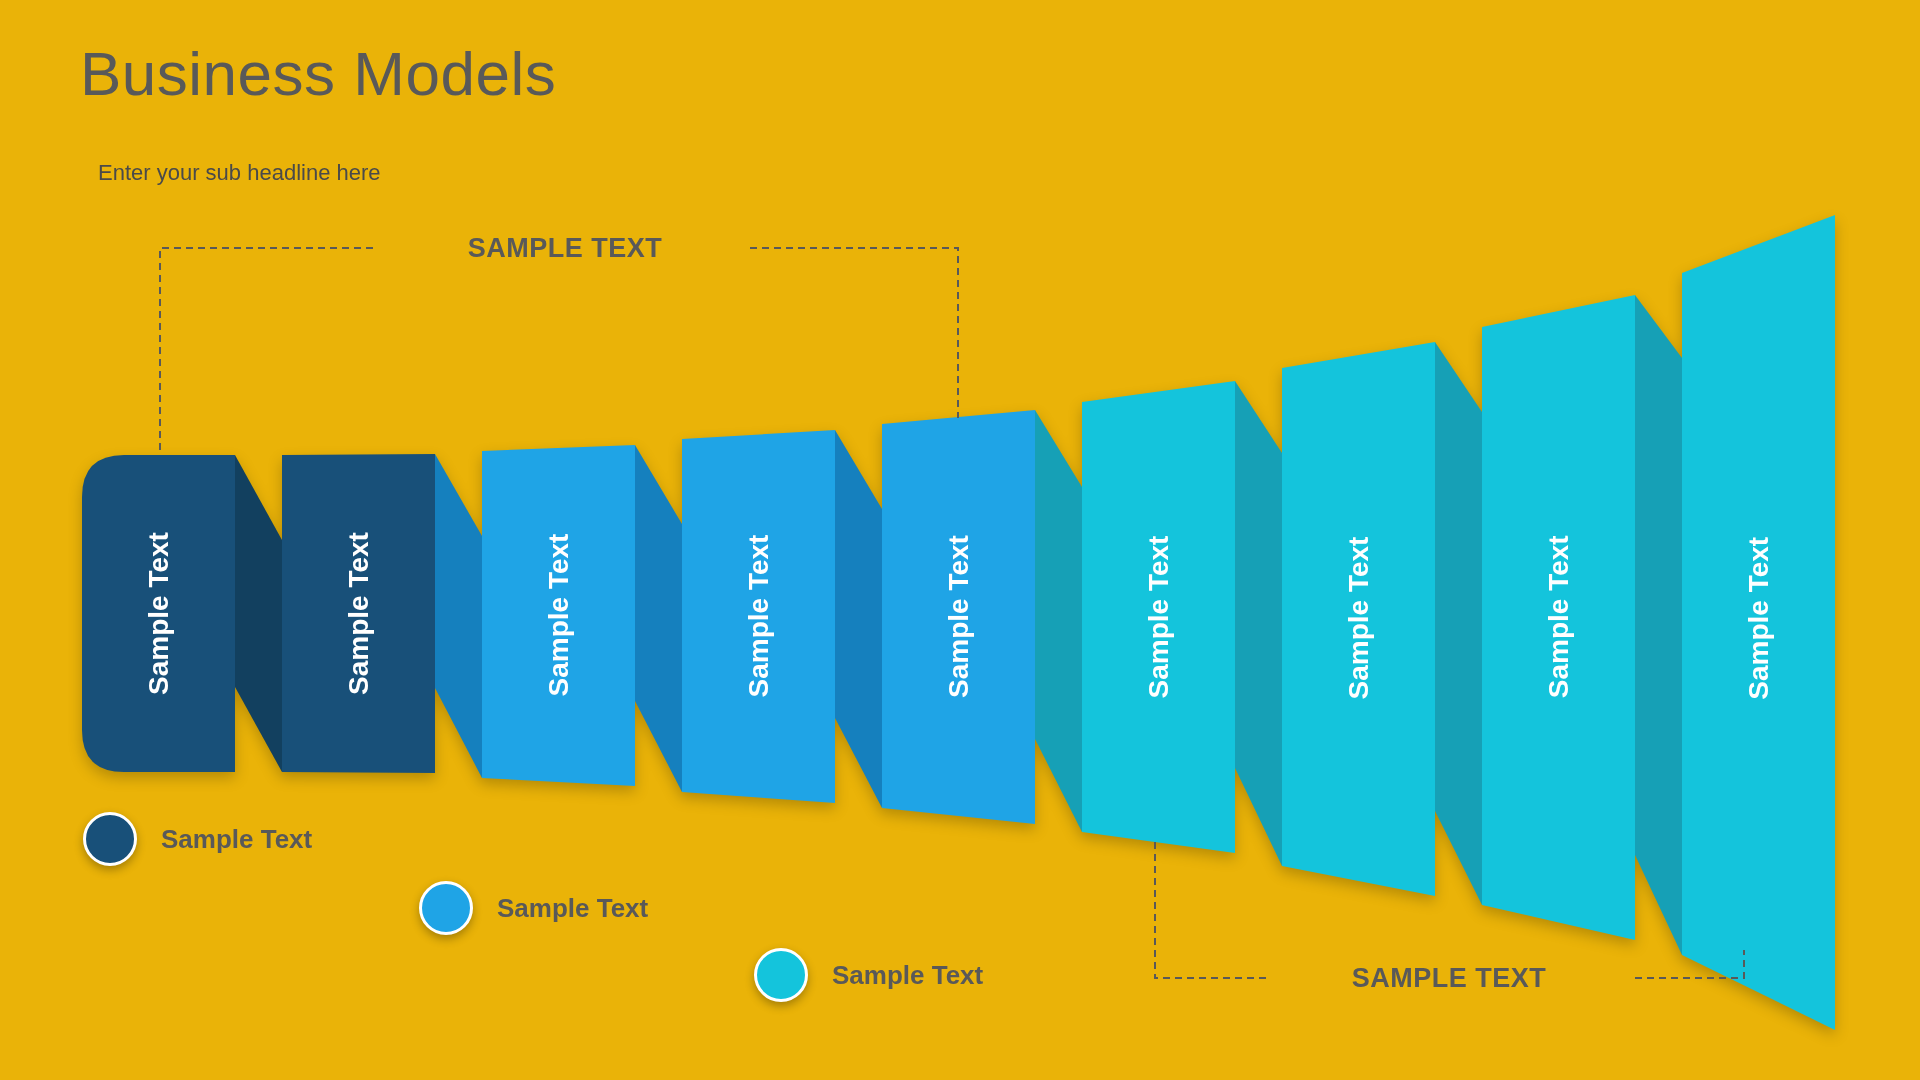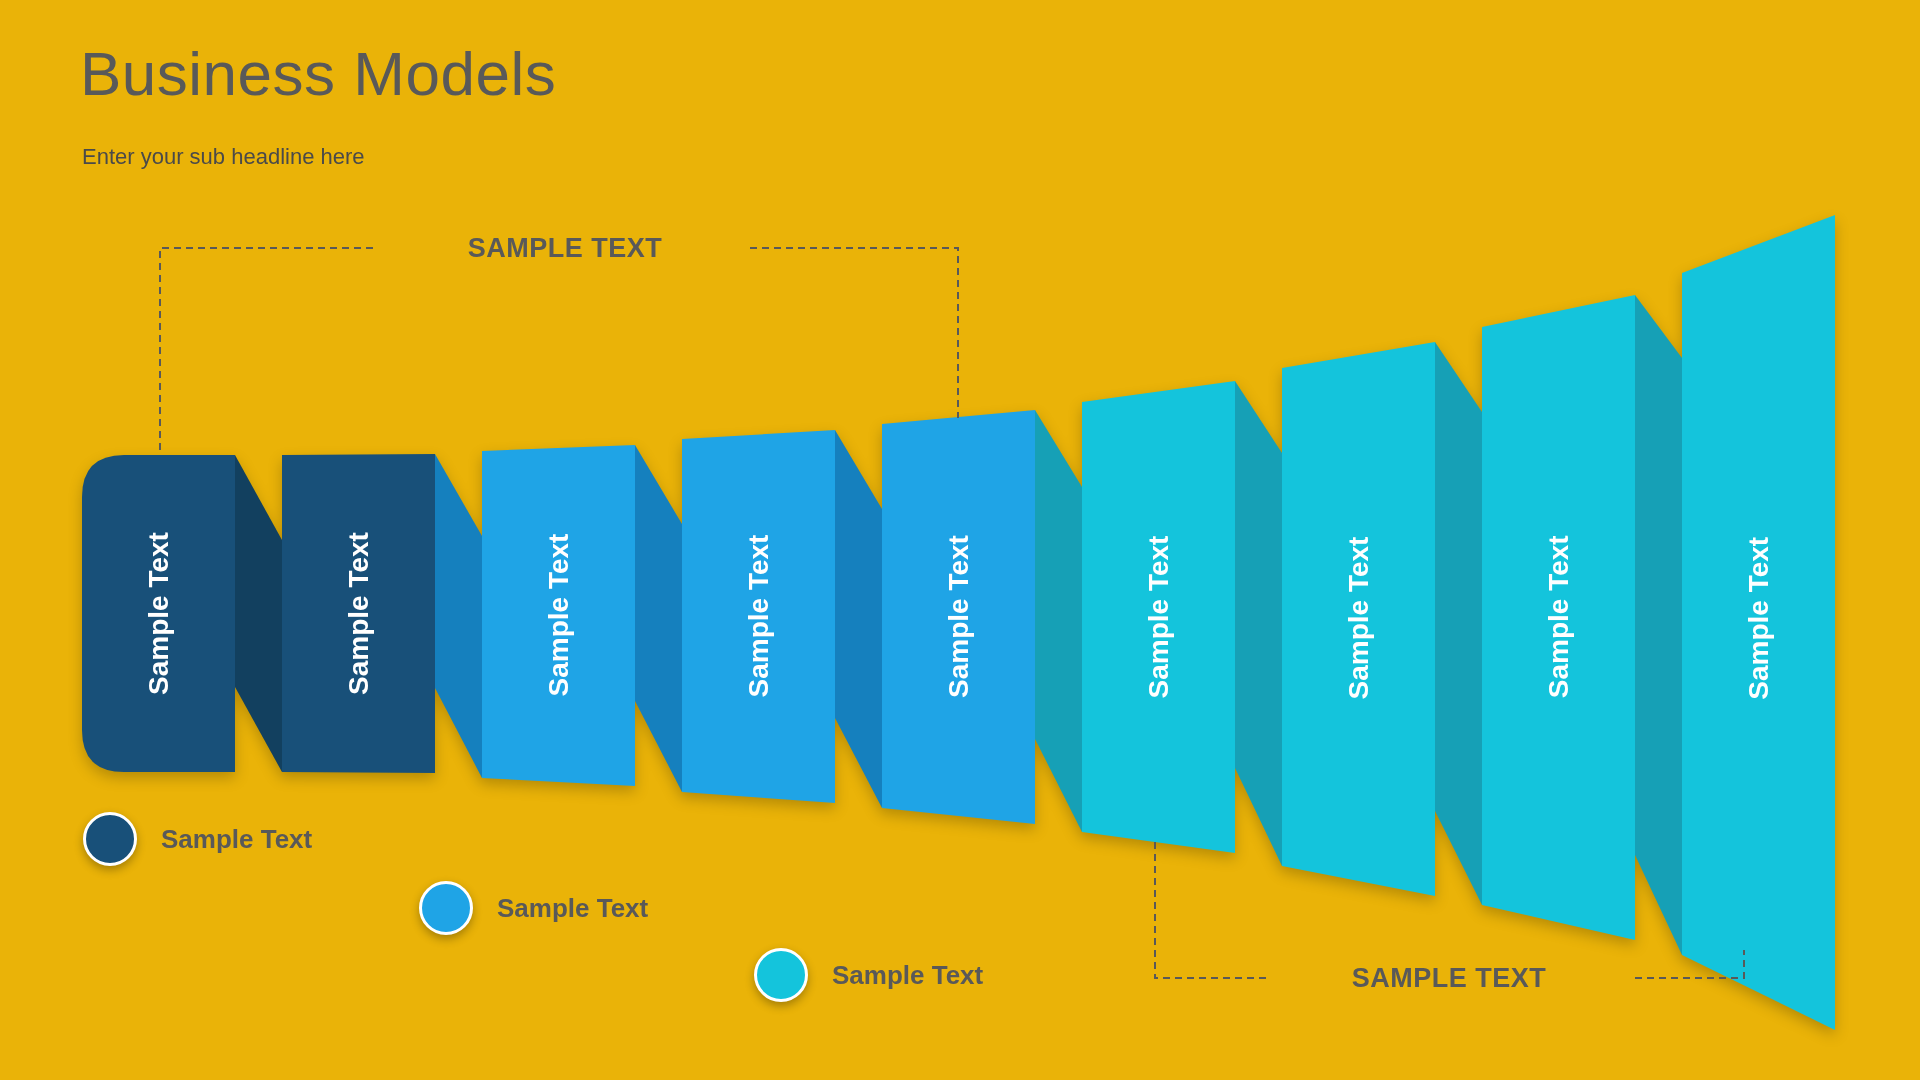--- a/index.html
+++ b/index.html
@@ -5,21 +5,21 @@
   html,body{margin:0;padding:0;background:#ffffff;}
   .slide{
     position:relative;width:1920px;height:1080px;background:#eab308;
     overflow:hidden;font-family:"Liberation Sans", sans-serif;
   }
   .slide-title{
     position:absolute;left:80px;top:38px;margin:0;
     font-size:62px;font-weight:400;color:#595959;letter-spacing:0.5px;
   }
   .slide-subtitle{
-    position:absolute;left:82px;top:144px;margin:0;
+    position:absolute;left:82px;top:144px;margin:16px;
     font-size:22px;font-weight:400;color:#4a4a4a;
   }
   #funnel-svg{position:absolute;left:0;top:0;}
   .callout-label{
     position:absolute;transform:translate(-50%,-50%);
     font-size:27px;font-weight:700;color:#595959;letter-spacing:0.5px;
     white-space:nowrap;
   }
   .callout-label.top{left:565px;top:248px;}
   .callout-label.bottom{left:1449px;top:978px;}

